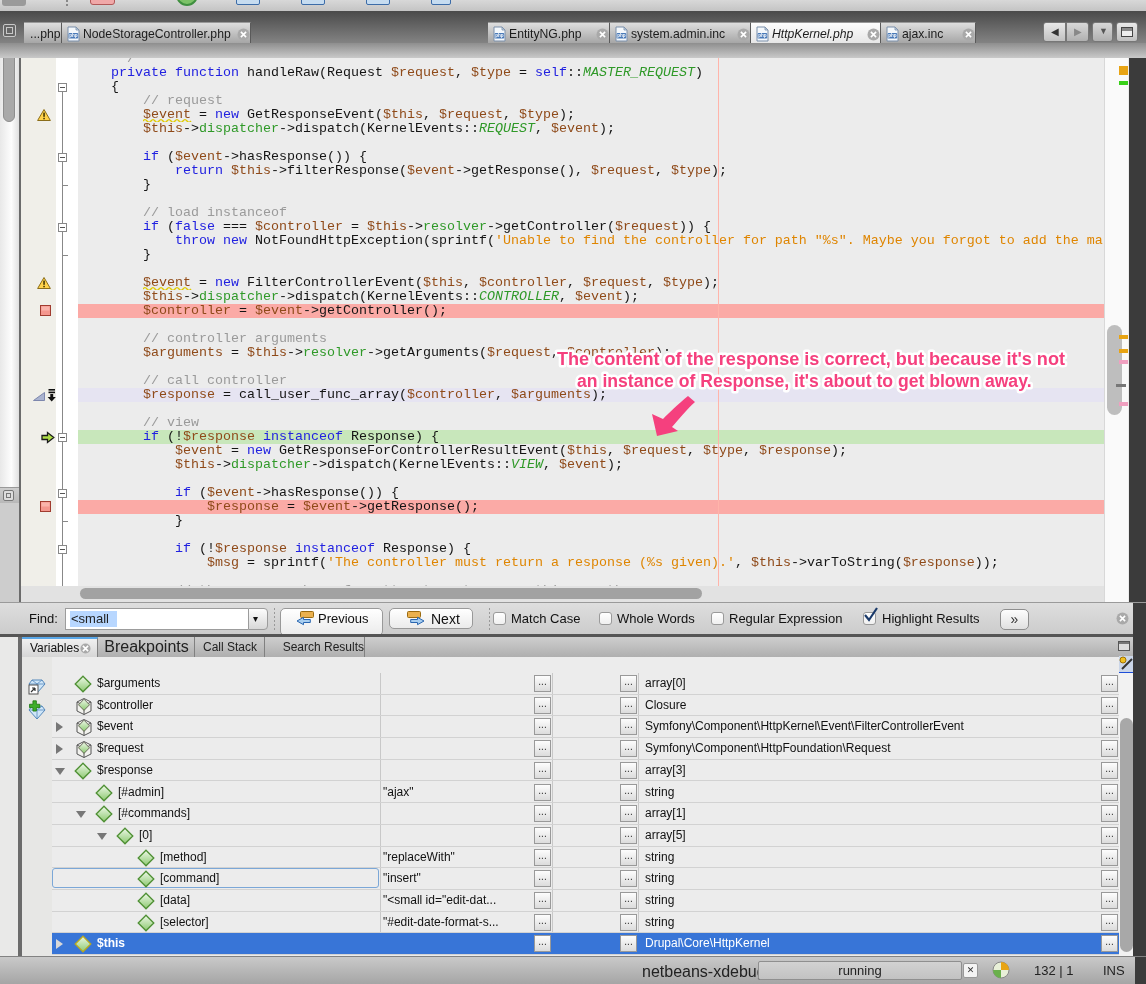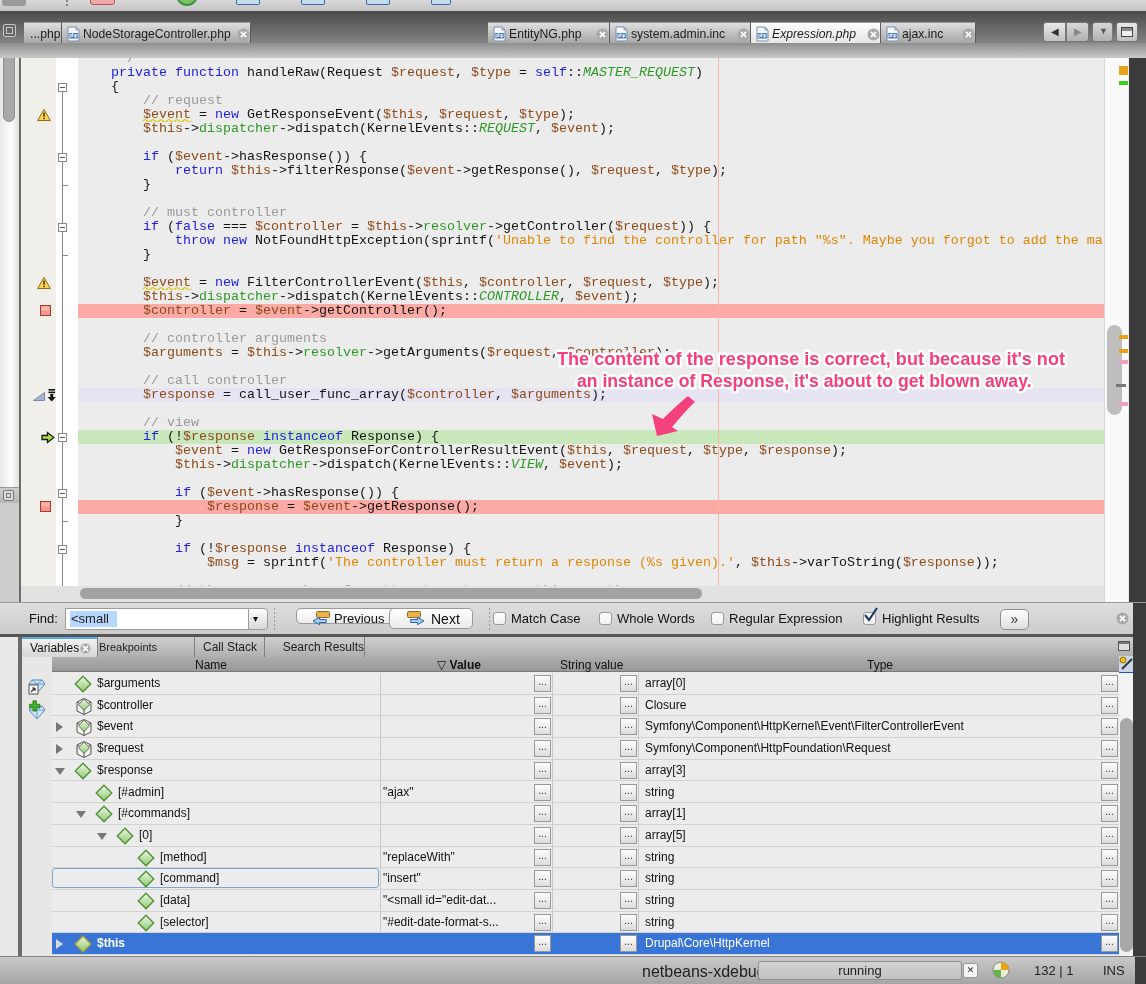--- a/index.html
+++ b/index.html
@@ -94,21 +94,21 @@
 <path d="M3.9 3.9L9.1 9.1M9.1 3.9L3.9 9.1" stroke="#fff" stroke-width="1.6"></path>
       </svg>
     </div>
     <div class="tab active" style="left:751px;width:130px">
       <svg class="abs" style="left:4px;top:3px" width="15" height="16" viewBox="0 0 15 16">
 <path d="M2 1h8l3 3v11H2z" fill="#f4f8fc" stroke="#7a8faa" stroke-width="1"></path>
 <path d="M10 1l3 3h-3z" fill="#c8d6e4" stroke="#7a8faa" stroke-width="0.8"></path>
 <rect x="2.6" y="7" width="9.6" height="5.5" rx="1" fill="#4a7ab8"></rect>
 <text x="7.4" y="11.4" font-family="Liberation Sans" font-size="4.6" fill="#fff" text-anchor="middle" font-weight="bold">php</text>
       </svg>
-      <span class="tlab it" style="left:21px">Expression.php</span>
+      <span class="tlab it" style="left:21px">HttpKernel.php</span>
       <svg class="abs" style="left:116px;top:5px" width="13" height="13" viewBox="0 0 13 13">
 <circle cx="6.5" cy="6.5" r="6.0" fill="#a9a9a9"></circle>
 <path d="M3.9 3.9L9.1 9.1M9.1 3.9L3.9 9.1" stroke="#fff" stroke-width="1.6"></path>
       </svg>
     </div>
     <div class="tab" style="left:881px;width:95px">
       <svg class="abs" style="left:4px;top:3px" width="15" height="16" viewBox="0 0 15 16">
 <path d="M2 1h8l3 3v11H2z" fill="#f4f8fc" stroke="#7a8faa" stroke-width="1"></path>
 <path d="M10 1l3 3h-3z" fill="#c8d6e4" stroke="#7a8faa" stroke-width="0.8"></path>
 <rect x="2.6" y="7" width="9.6" height="5.5" rx="1" fill="#4a7ab8"></rect>
@@ -215,21 +215,21 @@
     <i class="k">private</i> <i class="k">function</i> handleRaw(Request <i class="v">$request</i>, <i class="v">$type</i> = <i class="k">self</i>::<i class="gi">MASTER_REQUEST</i>)
     {
         <i class="c">// request</i>
         <i class="v w">$event</i> = <i class="k">new</i> GetResponseEvent(<i class="v">$this</i>, <i class="v">$request</i>, <i class="v">$type</i>);
         <i class="v">$this</i>-&gt;<i class="g">dispatcher</i>-&gt;dispatch(KernelEvents::<i class="gi">REQUEST</i>, <i class="v">$event</i>);
 
         <i class="k">if</i> (<i class="v">$event</i>-&gt;hasResponse()) {
             <i class="k">return</i> <i class="v">$this</i>-&gt;filterResponse(<i class="v">$event</i>-&gt;getResponse(), <i class="v">$request</i>, <i class="v">$type</i>);
         }
 
-        <i class="c">// must controller</i>
+        <i class="c">// load instanceof</i>
         <i class="k">if</i> (<i class="k">false</i> === <i class="v">$controller</i> = <i class="v">$this</i>-&gt;<i class="g">resolver</i>-&gt;getController(<i class="v">$request</i>)) {
             <i class="k">throw</i> <i class="k">new</i> NotFoundHttpException(sprintf(<i class="s">'Unable to find the controller for path "%s". Maybe you forgot to add the matching route in your routing configuration?'</i>, ));
         }
 
         <i class="v w">$event</i> = <i class="k">new</i> FilterControllerEvent(<i class="v">$this</i>, <i class="v">$controller</i>, <i class="v">$request</i>, <i class="v">$type</i>);
         <i class="v">$this</i>-&gt;<i class="g">dispatcher</i>-&gt;dispatch(KernelEvents::<i class="gi">CONTROLLER</i>, <i class="v">$event</i>);
         <i class="v">$controller</i> = <i class="v">$event</i>-&gt;getController();
 
         <i class="c">// controller arguments</i>
         <i class="v">$arguments</i> = <i class="v">$this</i>-&gt;<i class="g">resolver</i>-&gt;getArguments(<i class="v">$request</i>, <i class="v">$controller</i>);
@@ -278,21 +278,21 @@
 
 <div class="abs" style="left:0;top:602px;width:1146px;height:32px;background:linear-gradient(#dedede,#cccccc);border-top:1px solid #9a9a9a">
   <span class="abs" style="left:29px;top:8px;font-size:13px;color:#111">Find:</span>
   <div class="abs" style="left:65px;top:5px;width:183px;height:22px;background:#fff;border:1px solid #9c9c9c;border-right:0"></div>
   <div class="abs" style="left:70px;top:8px;width:47px;height:16px;background:#b8d7ff"></div>
   <span class="abs" style="left:71px;top:8px;font-size:13px;color:#222">&lt;small</span>
   <div class="abs" style="left:248px;top:5px;width:20px;height:22px;background:linear-gradient(#fdfdfd,#d8d8d8);border:1px solid #9c9c9c;border-radius:0 4px 4px 0">
       <span style="position:absolute;left:4px;top:4px;font-size:10px;color:#111">▾</span>
     </div>
   <div class="abs" style="left:274px;top:5px;width:1px;height:22px;background:repeating-linear-gradient(#999 0 2px,transparent 2px 4px)"></div>
-  <div class="abs" style="left:296px;top:5px;width:103px;height:16px;background:linear-gradient(#ffffff,#ebebeb);border:1px solid #999;border-radius:5px">
+  <div class="abs" style="left:280px;top:5px;width:103px;height:28px;background:linear-gradient(#ffffff,#ebebeb);border:1px solid #999;border-radius:5px">
     <svg class="abs" style="left:15px;top:2px" width="18" height="16" viewBox="0 0 18 16">
       <rect x="4.5" y="0.5" width="13" height="6" rx="1" fill="#eab04e" stroke="#9a6a10"></rect>
       <path d="M7.5 7.5v-2.2L1 9l6.5 3.7V10.5h6.8v-3z" fill="#a8cef0" stroke="#2a66b0" stroke-width="1" transform="translate(0,1)"></path>
     </svg>
     <span class="abs" style="left:37px;top:2px;font-size:13px;color:#111">Previous</span>
   </div>
   <div class="abs" style="left:389px;top:5px;width:84px;height:21px;background:linear-gradient(#ffffff,#ebebeb);border:1px solid #999;border-radius:5px">
     <svg class="abs" style="left:17px;top:2px" width="18" height="16" viewBox="0 0 18 16">
       <rect x="0.5" y="0.5" width="13" height="6" rx="1" fill="#eab04e" stroke="#9a6a10"></rect>
       <path d="M10.5 7.5v-2.2L17 9l-6.5 3.7V10.5H3.7v-3z" fill="#a8cef0" stroke="#2a66b0" stroke-width="1" transform="translate(0,1)"></path>
@@ -327,21 +327,21 @@
   <div class="abs" style="left:18px;top:3px;width:4px;height:319px;background:#6b6b6b"></div>
 
   <div class="abs" style="left:22px;top:3px;width:1111px;height:20px;background:linear-gradient(#cecece,#afafaf)">
     <div class="abs" style="left:0px;top:0;width:76px;height:20px;background:linear-gradient(#f0f0f0,#d6d6d6);border-top:2px solid #59a7e8;border-right:1px solid #808080">
       <span class="abs" style="left:8px;top:2px;font-size:12px;color:#111">Variables</span>
       <svg class="abs" style="left:58px;top:4px" width="11" height="11" viewBox="0 0 11 11">
 <circle cx="5.5" cy="5.5" r="5.0" fill="#a9a9a9"></circle>
 <path d="M2.9 2.9L8.1 8.1M8.1 2.9L2.9 8.1" stroke="#fff" stroke-width="1.6"></path>
         </svg>
     </div>
-    <div class="abs" style="left:77px;top:0;width:96px;height:20px;border-right:1px solid #808080;font-size:11px;color:#222;line-height:20px">Breakpoints</div>
+    <div class="abs" style="left:77px;top:0;width:96px;height:20px;border-right:1px solid #808080;text-align:center;font-size:16px;color:#222;line-height:20px">Breakpoints</div>
     <div class="abs" style="left:174px;top:0;width:69px;height:20px;border-right:1px solid #808080;text-align:center;font-size:12px;color:#222;line-height:20px">Call Stack</div>
     <div class="abs" style="left:244px;top:0;width:99px;height:20px;border-right:1px solid #808080;text-align:right;font-size:12px;color:#222;line-height:20px">Search Results</div>
     <div class="abs" style="left:1096px;top:4px;width:12px;height:10px;border:1px solid #555;background:#ddd">
         <div style="width:100%;height:2px;background:#777"></div>
       </div>
   </div>
 
   <div class="abs" style="left:22px;top:23px;width:30px;height:299px;background:#e7e7e5"></div>
 
   <svg class="abs" style="left:27px;top:42px" width="20" height="20" viewBox="0 0 20 20">
@@ -351,26 +351,20 @@
     <path d="M4 16l4-4M8 12h-3M8 12v3" stroke="#333" stroke-width="1.2" fill="none"></path>
   </svg>
   <svg class="abs" style="left:27px;top:66px" width="20" height="20" viewBox="0 0 20 20">
     <path d="M5 6h10l3 4-8 9-8-9z" fill="#cfe6f8" stroke="#5588bb" stroke-width="1"></path>
     <path d="M5 6l5 4 5-4M2 10h16M10 10l0 9" stroke="#5588bb" stroke-width="0.8" fill="none"></path>
     <path d="M6 1h4v4h4v4h-4v4h-4v-4h-4v-4h4z" fill="#3fae2a" stroke="#1f7a12" stroke-width="1" transform="scale(0.85) translate(1,0)"></path>
   </svg>
 
   <div class="abs" style="left:52px;top:23px;width:1067px;height:299px;background:#ececec">
 
-    <div class="abs" style="left:0;top:0;width:1067px;height:15px;background:linear-gradient(#adadad,#989898);border-bottom:1px solid #7a7a7a">
-      <span class="abs" style="left:143px;top:1px;font-size:12px;color:#111">Name</span>
-      <span class="abs" style="left:385px;top:1px;font-size:12px;color:#111">▽ <b>Value</b></span>
-      <span class="abs" style="left:508px;top:1px;font-size:12px;color:#111">String value</span>
-      <span class="abs" style="left:815px;top:1px;font-size:12px;color:#111">Type</span>
-    </div>
 
     <div class="abs" style="left:0;top:16px;width:1067px;height:283px">
       <div class="abs" style="left:328px;top:0;width:1px;height:282px;background:#c8c8c8"></div>
       <div class="abs" style="left:500px;top:0;width:1px;height:282px;background:#c8c8c8"></div>
       <div class="abs" style="left:586px;top:0;width:1px;height:282px;background:#c8c8c8"></div>
       <div class="row" style="top:0.0px;background:transparent">
           <svg class="abs" style="left:22px;top:2px" width="18" height="18" viewBox="0 0 18 18">
 <path d="M9 1.2L16.8 9 9 16.8 1.2 9Z" fill="url(#dg)" stroke="#4e8f33" stroke-width="1.3"></path>
           </svg>
           <span class="abs rtxt" style="left:45px;color:#111;">$arguments</span>

